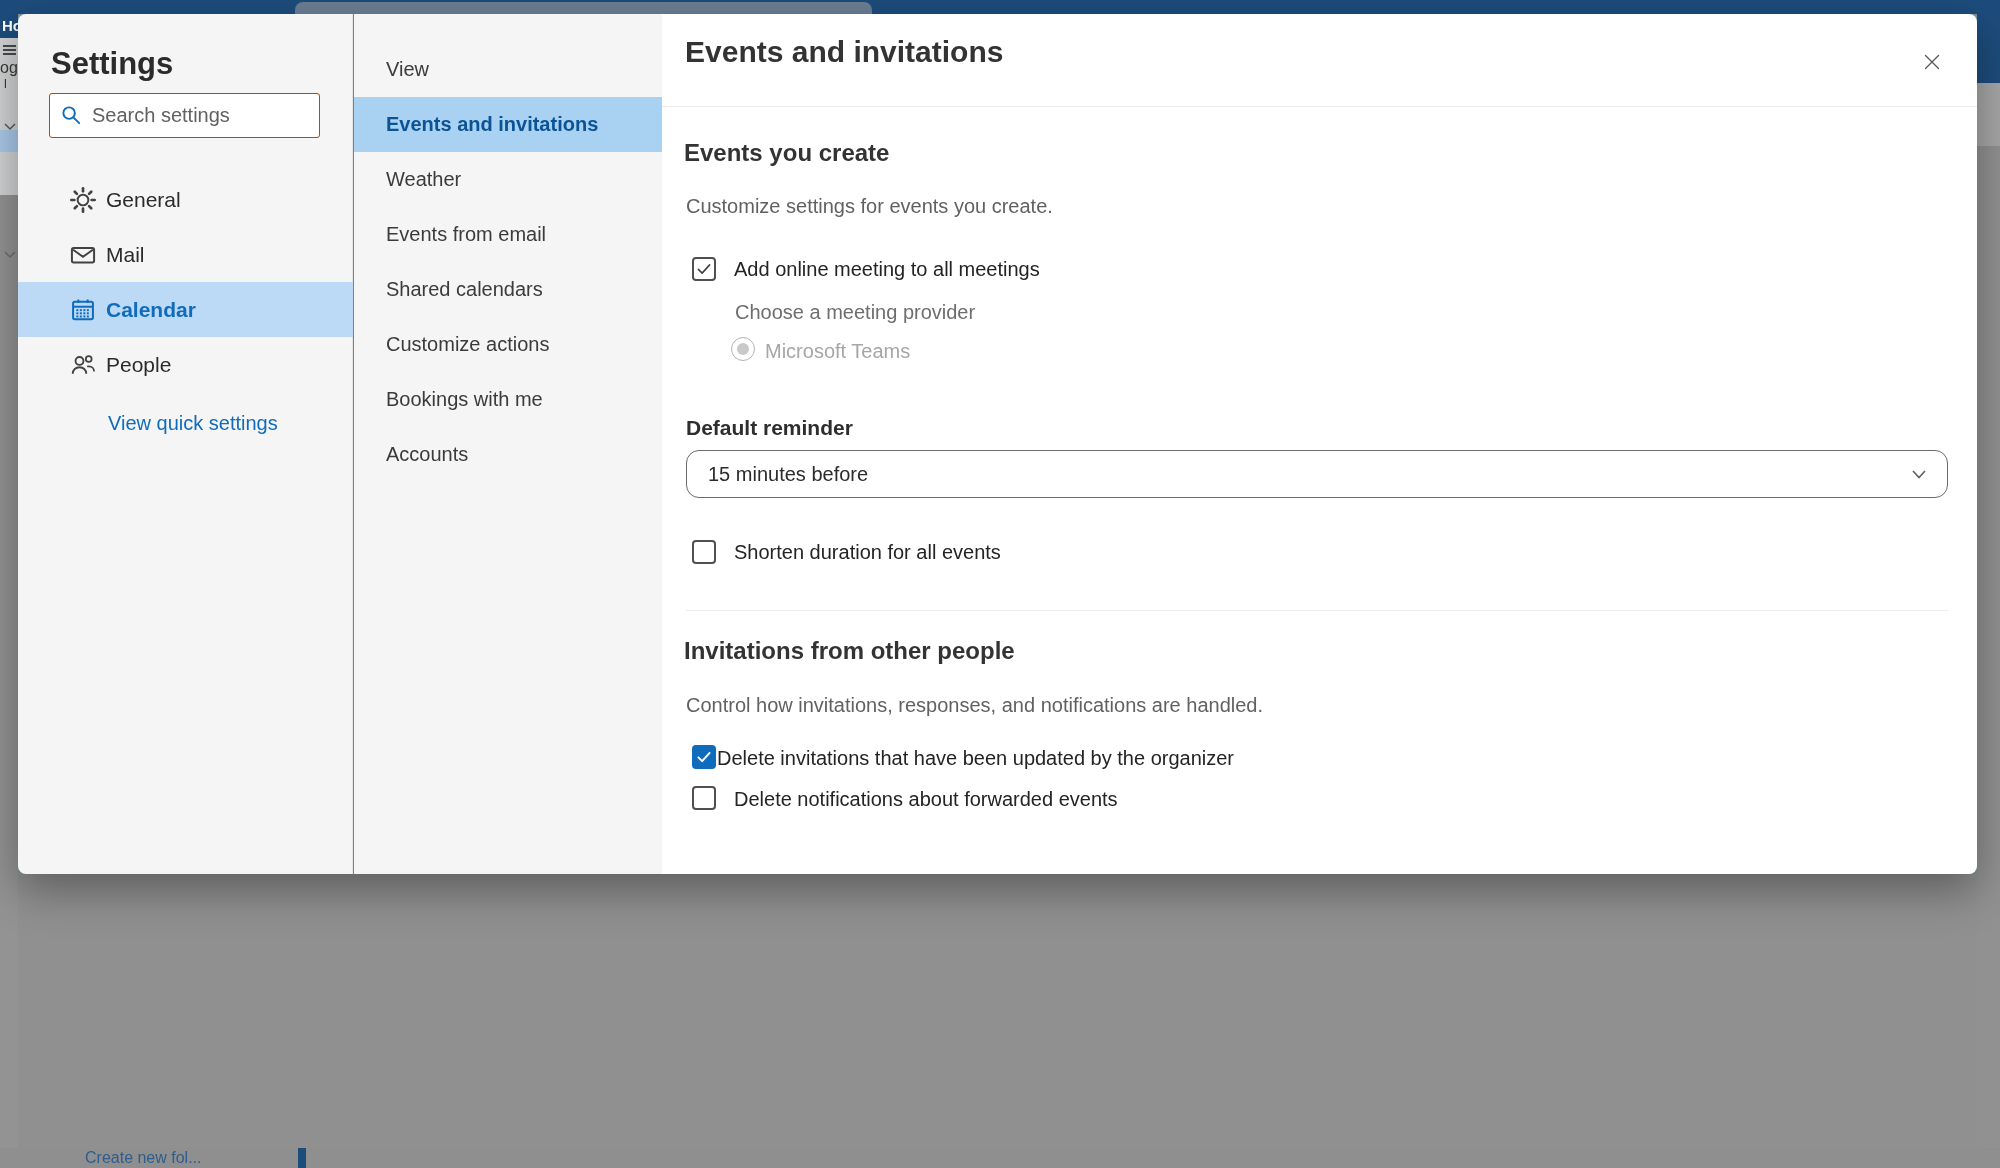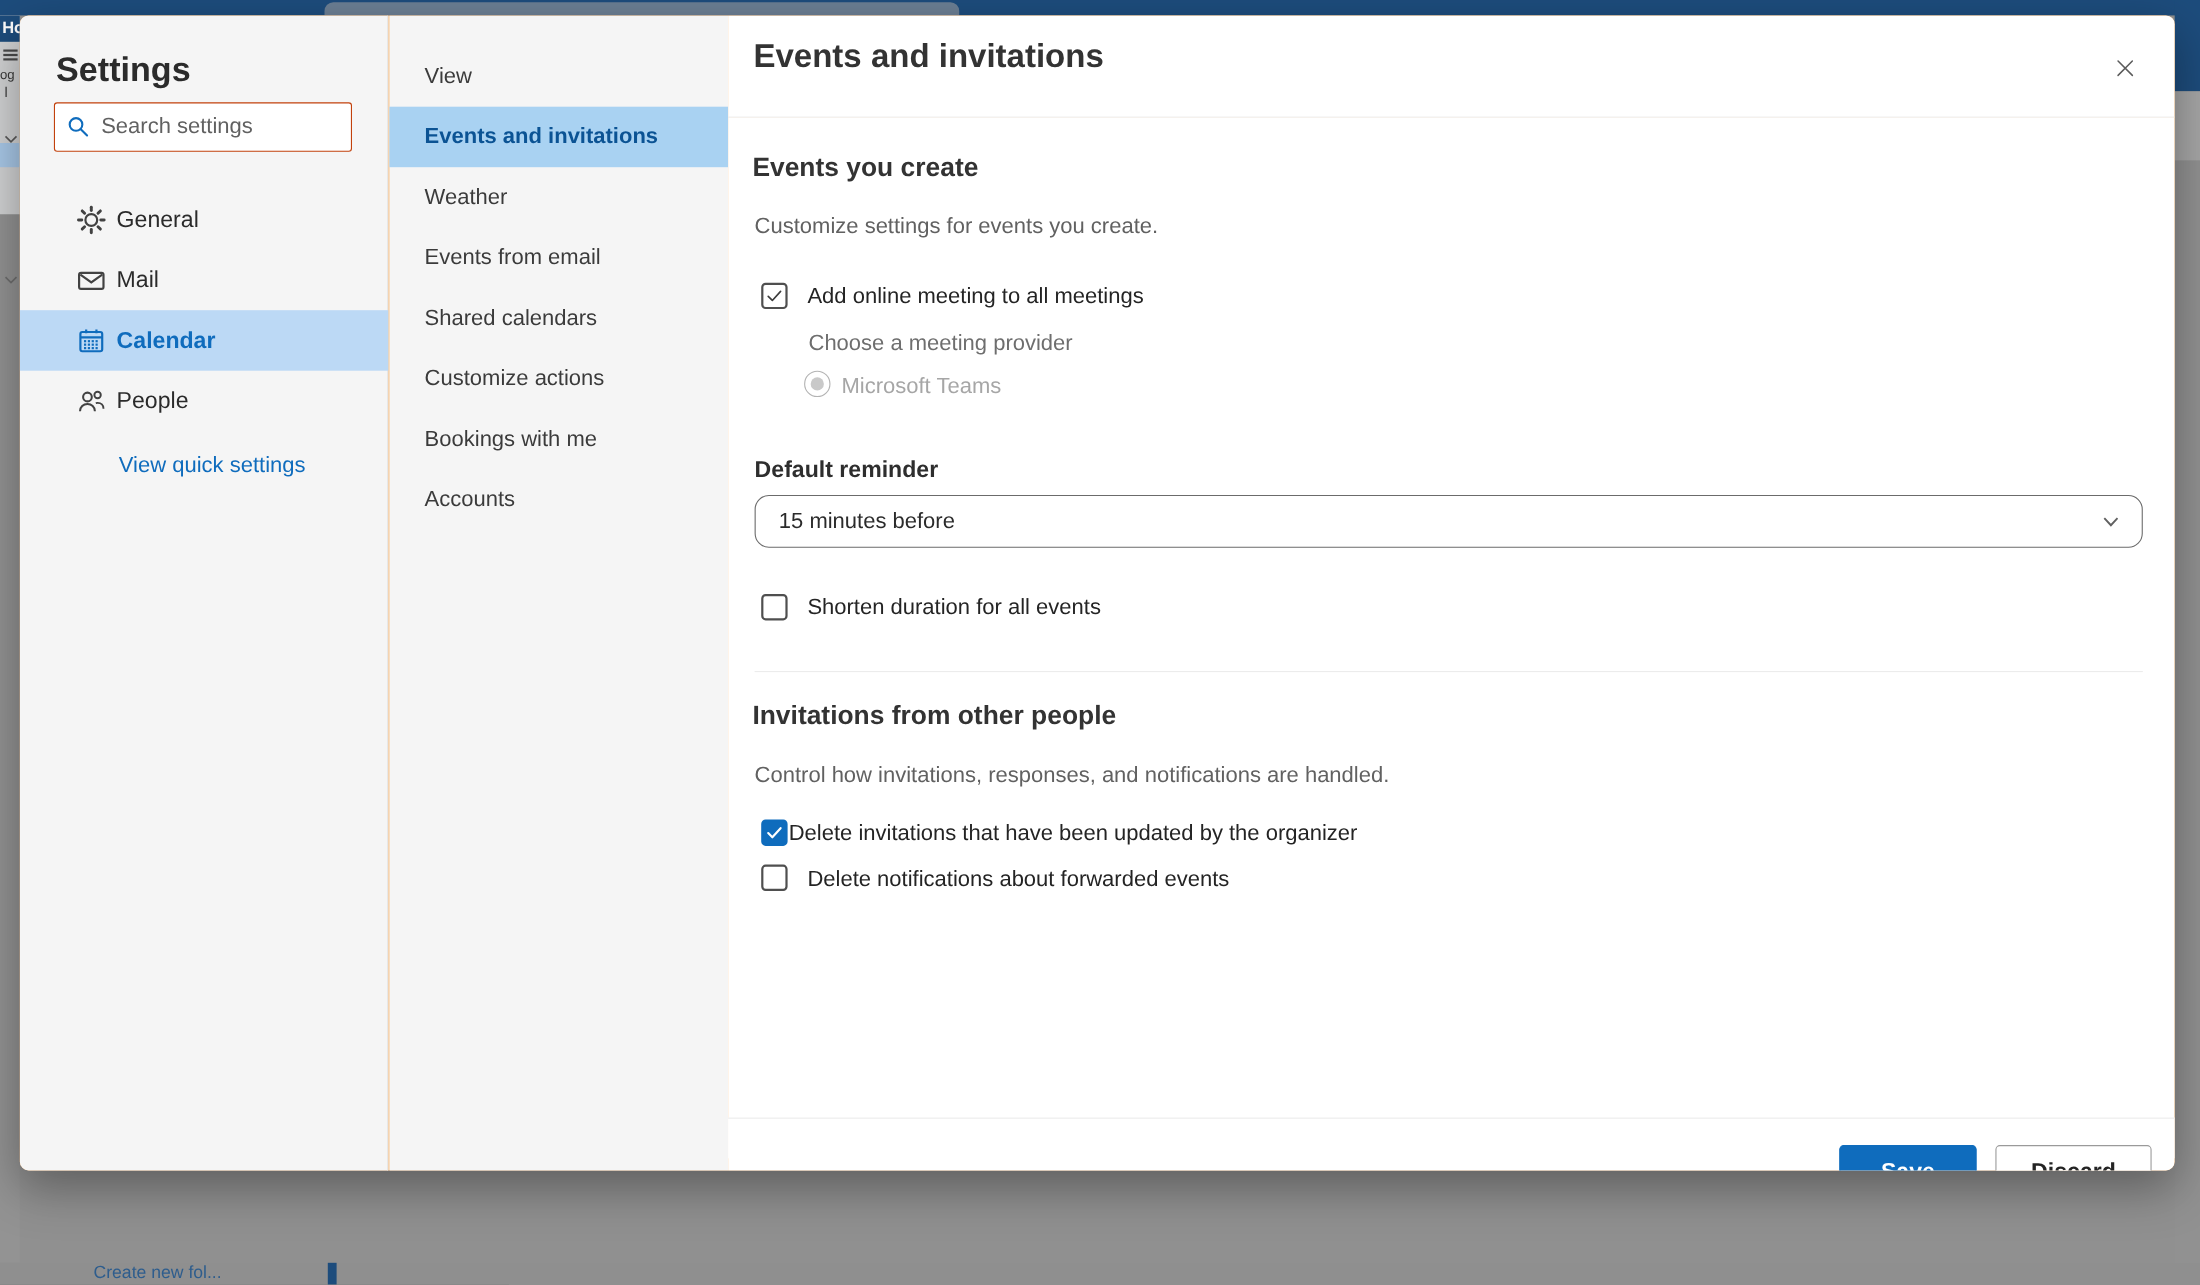--- a/index.html
+++ b/index.html
@@ -13,29 +13,29 @@
   .rstrip-navy{left:1977px;top:0;width:23px;height:83px;background:#1d4c7c;}
   .rstrip-a{left:1977px;top:83px;width:23px;height:63px;background:#a6a6a6;}
   .rstrip-b{left:1977px;top:146px;width:23px;height:1022px;background:#919191;}
   .lstrip-light{left:0;top:14px;width:18px;height:181px;background:#d2d3d4;}
   .lstrip-grey{left:0;top:195px;width:18px;height:953px;background:#939393;}
   .l-navytab{left:0;top:14px;width:18px;height:24px;background:#1d4c7c;color:#fff;
     font-size:15px;font-weight:bold;line-height:24px;overflow:hidden;padding-left:2px;}
   .l-burger{left:3px;top:45px;width:13px;height:10px;border-top:2px solid #4a4a4a;
     border-bottom:2px solid #4a4a4a;}
   .l-burger::after{content:"";position:absolute;left:0;top:2px;width:13px;height:2px;background:#4a4a4a;}
-  .l-frag{left:0;top:60px;width:18px;font-size:12px;color:#3a3a3a;overflow:hidden;line-height:16px;}
+  .l-frag{left:0;top:60px;width:18px;font-size:16px;color:#3a3a3a;overflow:hidden;line-height:16px;}
   .l-frag2{left:4px;top:76px;width:14px;font-size:13px;color:#3a3a3a;overflow:hidden;}
   .l-chev{width:16px;height:16px;}
   .l-blueblock{left:0;top:130px;width:18px;height:22px;background:#a9c9e9;}
   .bstrip{left:0;top:1148px;width:2000px;height:20px;background:#8f8f8f;}
   .b-create{left:85px;top:1149px;width:150px;font-size:16px;color:#2e5d8d;white-space:nowrap;overflow:hidden;}
   .b-navybar{left:298px;top:1148px;width:8px;height:20px;background:#1d4c7c;}
   
-  .dialog{left:18px;top:14px;width:1959px;height:1050px;background:#fdba74;border-radius:8px;
+  .dialog{left:18px;top:14px;width:1959px;height:860px;background:#0ea5e9;border-radius:8px;
     box-shadow:0 16px 44px rgba(0,0,0,.35);overflow:hidden;}
   .left-panel{left:0;top:0;width:335px;height:1134px;background:#f5f5f5;border-right:1px solid #e4e4e4;}
   .mid-panel{left:336px;top:0;width:308px;height:1134px;background:#f5f5f5;}
   .right-pane{left:644px;top:0;width:1315px;height:1134px;background:#ffffff;}
   .settings-title{left:33px;top:32px;font-size:31px;font-weight:bold;color:#2b2b2b;}
   .searchbox{left:31px;top:79px;width:271px;height:45px;background:#fff;border:1px solid #c2410c;
     border-radius:3px;display:flex;align-items:center;padding:0 10px;gap:9px;}
   .searchbox .ph{font-size:20px;color:#616161;}
   .snav-row{left:0;width:335px;height:55px;display:flex;align-items:center;cursor:pointer;}
   .snav-row .ic{position:absolute;left:50px;width:30px;height:30px;display:flex;align-items:center;justify-content:center;}

